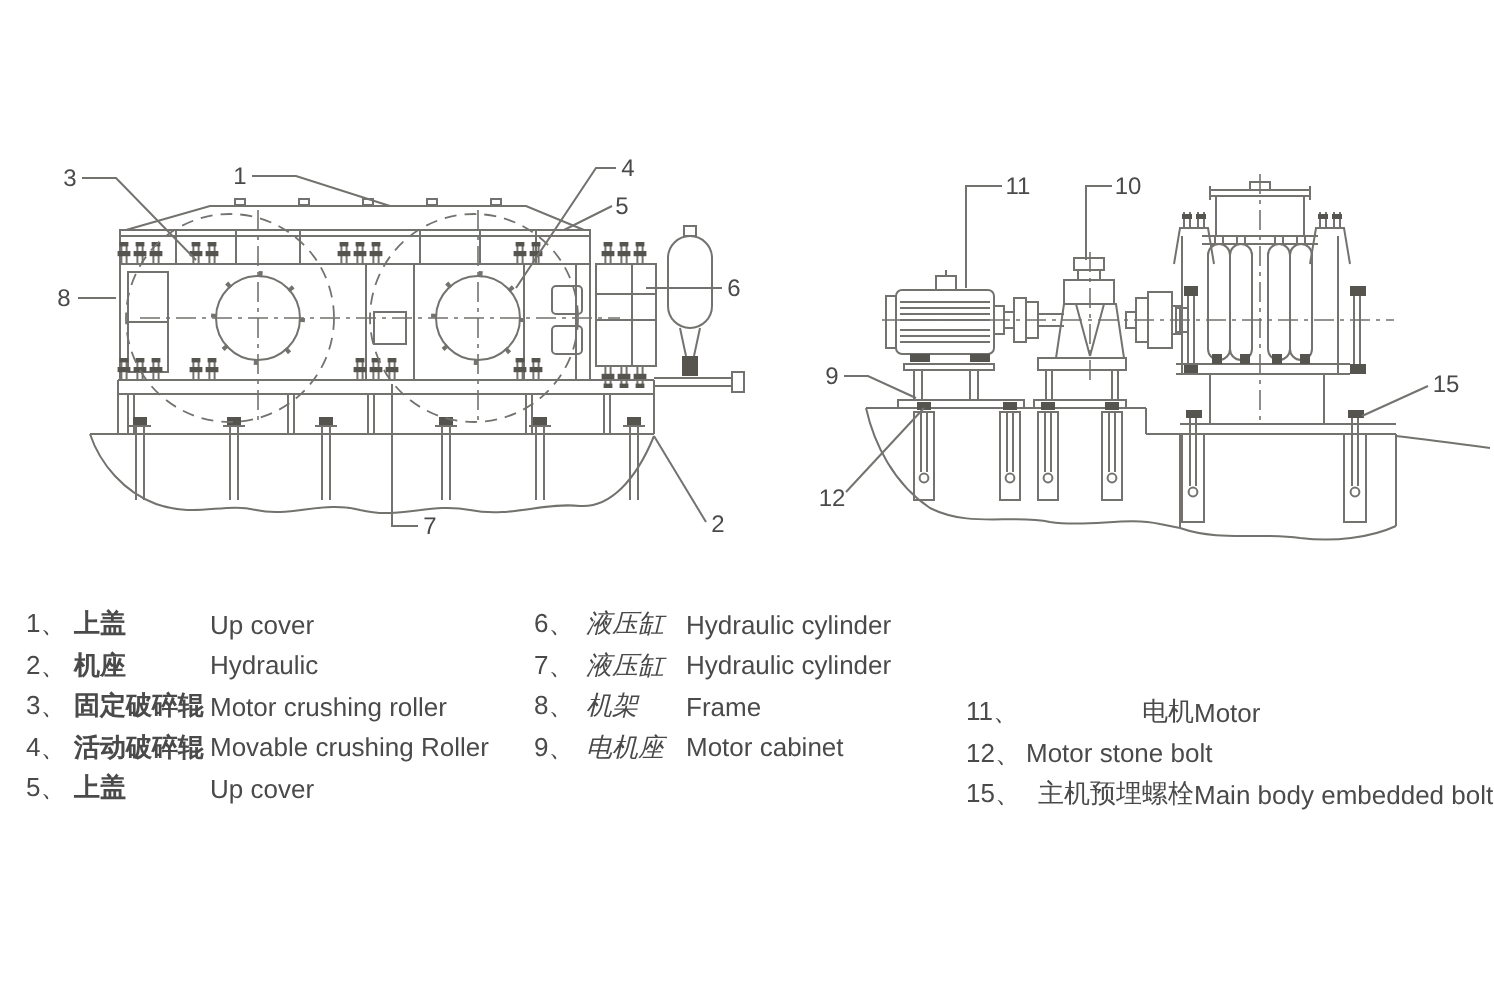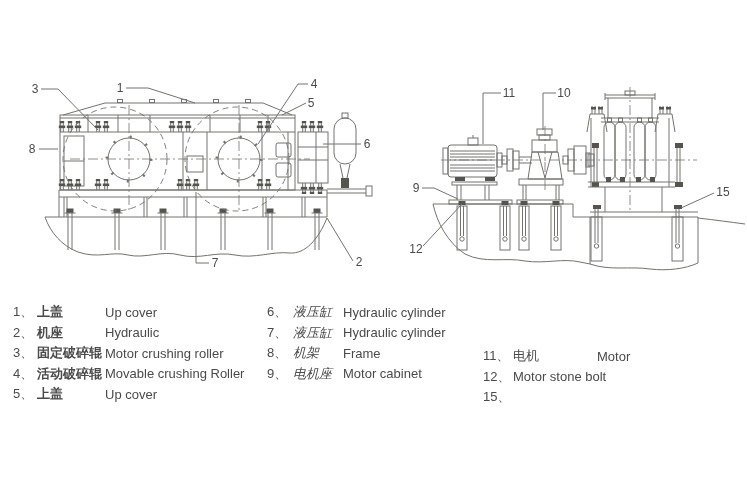--- a/index.html
+++ b/index.html
@@ -17,21 +17,21 @@
   svg .tick { stroke-dasharray:2 15.3; stroke-width:3; }
   svg text.num { font-size:12px; fill:#4a4a4a; stroke:none;
     font-family:"Liberation Sans", sans-serif; text-anchor:middle; }
   .legend-col { position:absolute; top:302px; }
   .legend-row { display:flex; align-items:center; height:20.5px;
     font-size:13px; white-space:nowrap; }
   .ln-num { display:inline-block; flex:0 0 auto; }
   .ln-zh  { display:inline-block; flex:0 0 auto; }
   .col1 .ln-num { width:24px; } .col1 .ln-zh { width:68px;font-weight:bold; }
   .col2 .ln-num { width:26px; } .col2 .ln-zh { width:50px;font-style:italic; }
-  .col3 .ln-num { width:30px; } .col3 .ln-zh { width:84px; }
+  .col3 .ln-num { width:30px; } .col3 .ln-zh { width:84px;text-align:right; }
 </style>
 </head>
 <body>
 
 <div class="screen">
 
   <svg class="drawing" style="left:10px; top:60px;" width="368" height="235" viewBox="0 0 368 235">
     <defs>
       <g id="stud">
         <line x1="-1.3" y1="0" x2="-1.3" y2="-9"></line>
@@ -412,17 +412,19 @@
         <span class="ln-num">11、</span>
         <span class="ln-zh">电机</span>
         <span class="ln-en">Motor</span>
       </div>
       <div class="legend-row">
         <span class="ln-num">12、</span>
         <span class="ln-en">Motor stone bolt</span>
       </div>
       <div class="legend-row">
         <span class="ln-num">15、</span>
+        <span class="ln-zh">主机预埋螺栓</span>
+        <span class="ln-en">Main body embedded bolt</span>
       </div>
     </div>
 
   </div>
 </div>
 
 </body></html>

